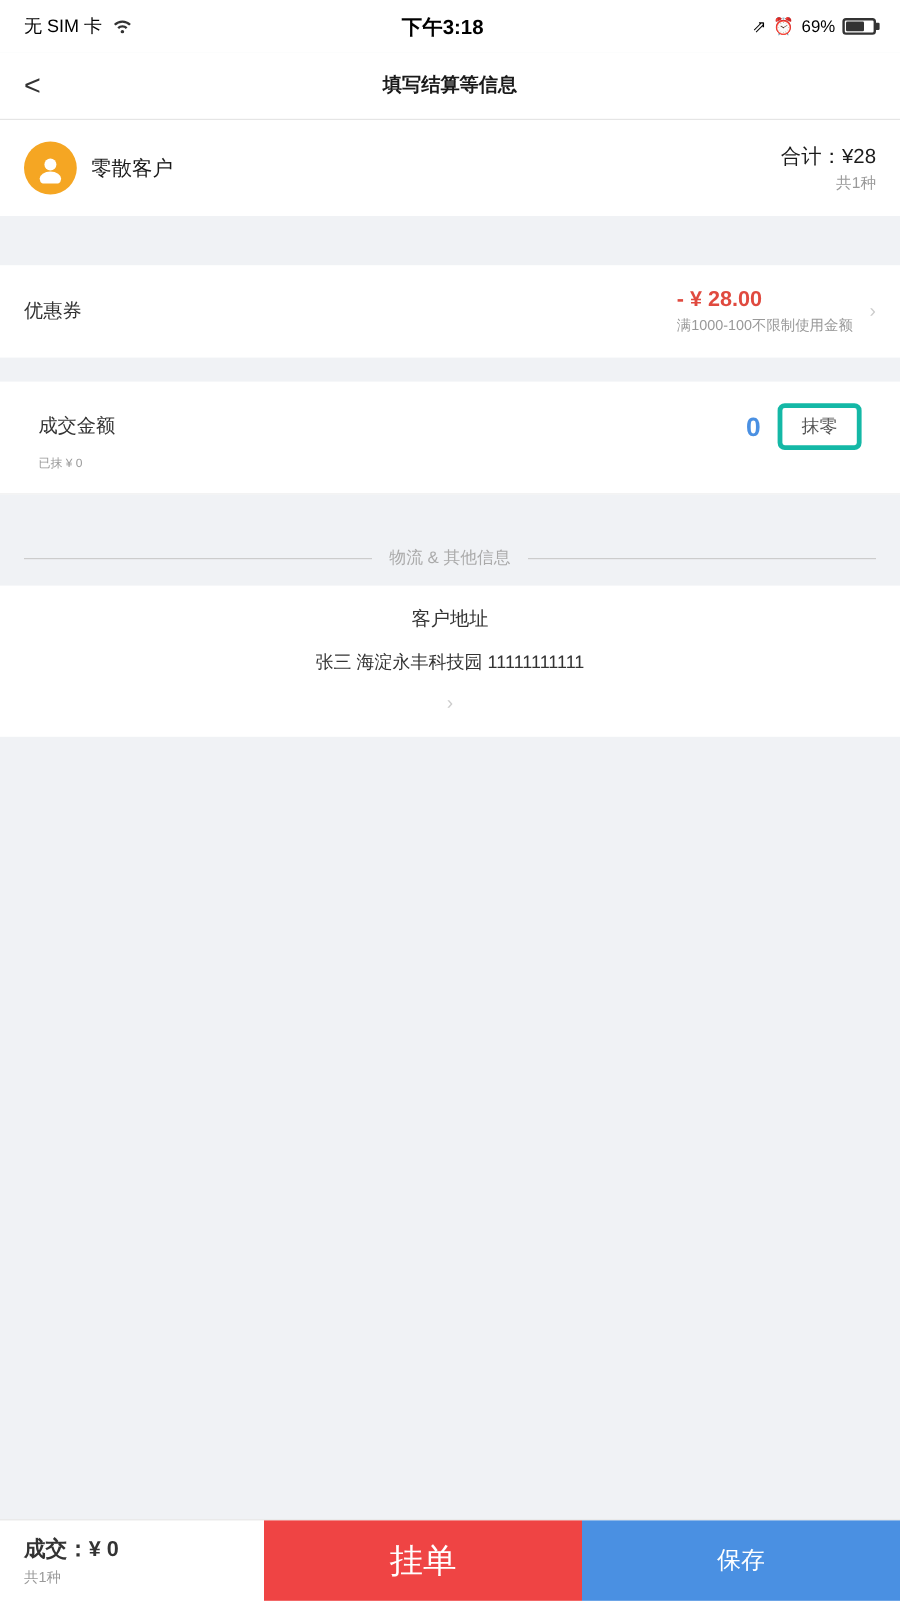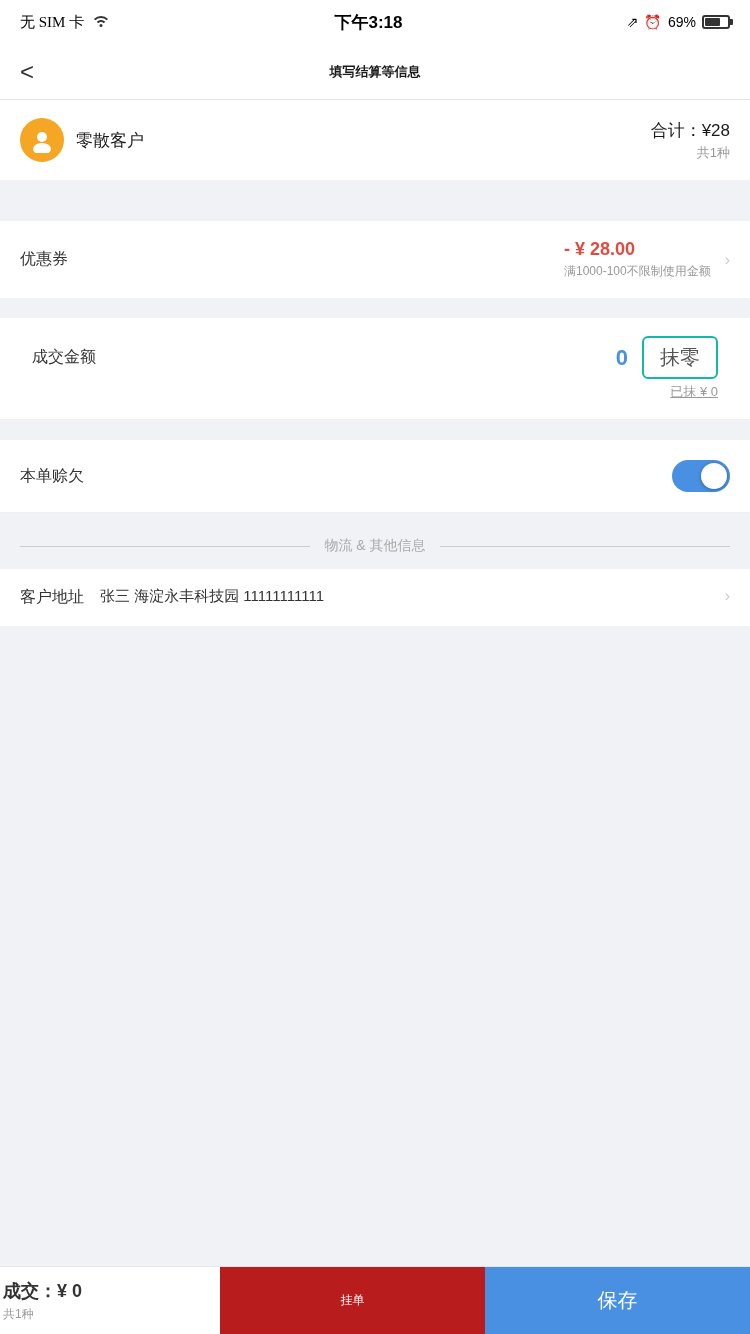--- a/index.html
+++ b/index.html
@@ -17,21 +17,21 @@
     .status-bar {
       height: 44px;
       background: #fff;
       display: flex;
       align-items: center;
       justify-content: space-between;
       padding: 0 20px;
       font-size: 15px;
       font-weight: 500;
     }
-    .status-left { display: flex; align-items: flex-start; gap: 8px; font-family: Liberation Serif, serif; }
+    .status-left { display: flex; align-items: flex-end; gap: 8px; }
     .status-center { font-size: 17px; font-weight: 600; }
     .status-right { display: flex; align-items: center; gap: 6px; font-size: 14px; }
     .battery-icon {
       width: 28px; height: 14px; border: 2px solid #333; border-radius: 3px;
       position: relative; display: inline-flex; align-items: center; padding: 1px;
     }
     .battery-icon::after {
       content: ''; position: absolute; right: -5px; top: 50%;
       transform: translateY(-50%); width: 3px; height: 6px;
       background: #333; border-radius: 0 1px 1px 0;
@@ -48,21 +48,21 @@
       align-items: center;
       justify-content: center;
       position: relative;
       border-bottom: 1px solid #e5e5e5;
     }
     .nav-back {
       position: absolute; left: 20px;
       font-size: 24px; color: #333; cursor: pointer;
     }
     .nav-title {
-      font-size: 13px; font-weight: 600; color: #1a1a1a;
+      font-size: 16px; font-weight: 600; color: #1a1a1a;
     }
 
     
     .content {
       background: #f0f2f5;
     }
 
     
     .section {
       background: #5eead4;
@@ -137,26 +137,26 @@
       background: #fff;
       border-bottom: 1px solid #f0f0f0;
     }
     .amount-top {
       display: flex; align-items: center; justify-content: space-between;
     }
     .amount-value {
       font-size: 22px; color: #4a90e2; font-weight: 600;
     }
     .round-btn {
-      border: 2px solid #14b8a6; border-radius: 6px;
-      padding: 6px 16px; font-size: 20px; color: #555;
+      border: 4px solid #14b8a6; border-radius: 6px;
+      padding: 6px 16px; font-size: 15px; color: #555;
       background: #fff; cursor: pointer;
     }
     .amount-sub {
-      font-size: 13px; color: #999; margin-top: 4px; text-align: right; text-decoration: underline;
+      font-size: 10px; color: #999; margin-top: 4px; text-align: left;
     }
 
     
     .prepay-row {
       padding: 14px 20px;
       background: #fff;
       display: flex; align-items: center; justify-content: space-between;
     }
     .prepay-label { font-size: 16px; color: #333; }
     .prepay-right { display: flex; align-items: center; gap: 14px; }
@@ -205,22 +205,23 @@
     }
     .divider-line {
       flex: 1; height: 1px; background: #ccc;
     }
     .logistics-text { font-size: 14px; color: #aaa; }
 
     
     .address-row {
       padding: 18px 20px;
       background: #fff;
-      display: flex; align-items: flex-start;
+      display: flex; align-items: center;
       gap: 16px;
+      flex-direction: column;
     }
     .address-label { font-size: 16px; color: #333; white-space: nowrap; }
     .address-value { font-size: 15px; color: #333; flex: 1; }
     .address-chevron { color: #ccc; font-size: 16px; }
 
     
     .empty-area {
       height: 180px; background: #f0f2f5;
     }
 
@@ -228,28 +229,28 @@
     .bottom-bar {
       position: fixed;
       bottom: 0; left: 0; width: 750px;
       height: 68px;
       background: #fff;
       display: flex;
       border-top: 1px solid #e5e5e5;
     }
     .bottom-left {
       display: flex; flex-direction: column; justify-content: center;
-      padding: 0 3px; flex: 0 0 220px;
+      padding: 0 20px; flex: 0 0 220px;
     }
     .bottom-deal { font-size: 15px; color: #333; }
     .bottom-deal span { font-size: 18px; font-weight: 600; }
     .bottom-count { font-size: 12px; color: #999; margin-top: 3px; }
     .bottom-btn-pending {
-      flex: 1; background: #b91c1c; color: #fff;
-      border: none; font-size: 12px; font-weight: 500; cursor: pointer;
+      flex: 1; background: #ef4444; color: #fff;
+      border: none; font-size: 28px; font-weight: 500; cursor: pointer;
     }
     .bottom-btn-save {
       flex: 1; background: #4a90e2; color: #fff;
       border: none; font-size: 20px; font-weight: 500; cursor: pointer;
     }
   </style>
 </head>
 <body>
 
 <div class="status-bar">
@@ -323,26 +324,20 @@
         </div>
       </div>
       <div class="amount-sub">已抹  ¥ 0</div>
     </div>
 
   </div>
 
   <div class="divider-section"></div>
 
   <div class="section">
-    <div class="debit-row">
-      <span class="debit-label">本单赊欠</span>
-      <div class="toggle">
-        <div class="toggle-knob"></div>
-      </div>
-    </div>
   </div>
 
   <div class="logistics-divider">
     <div class="divider-line"></div>
     <span class="logistics-text">物流 &amp; 其他信息</span>
     <div class="divider-line"></div>
   </div>
 
   <div class="section">
     <div class="address-row">

